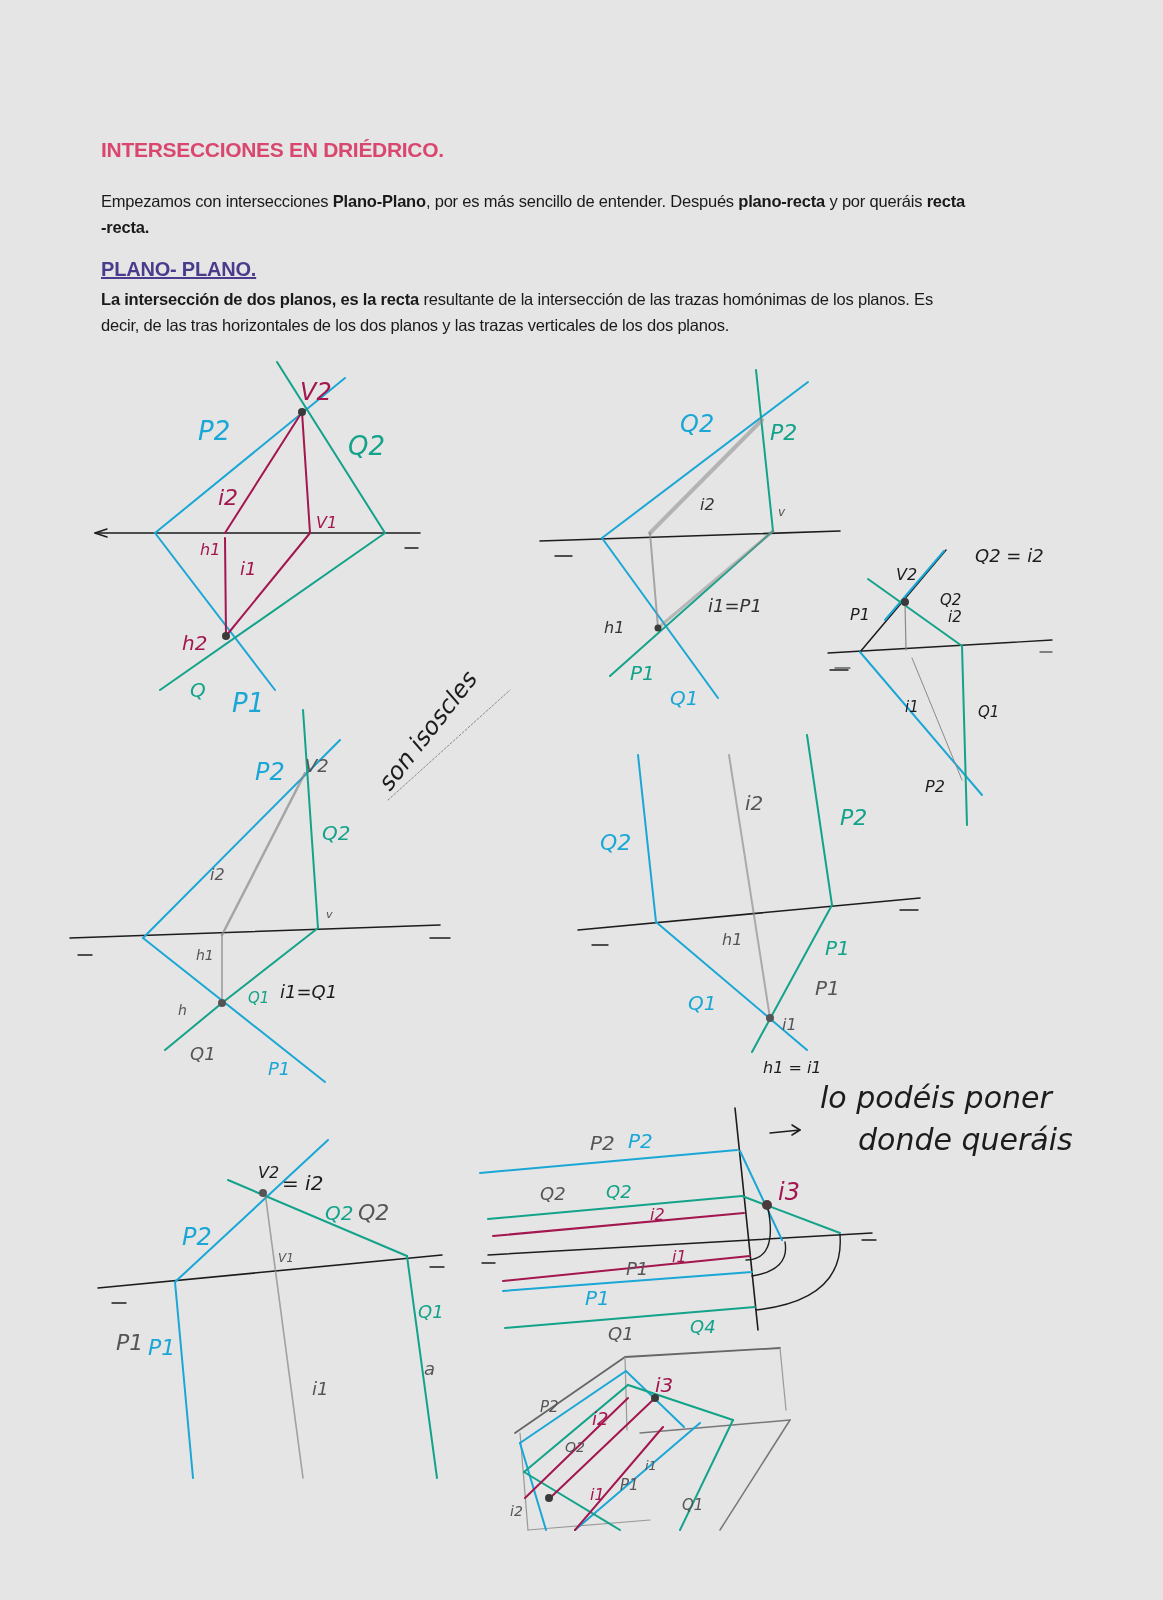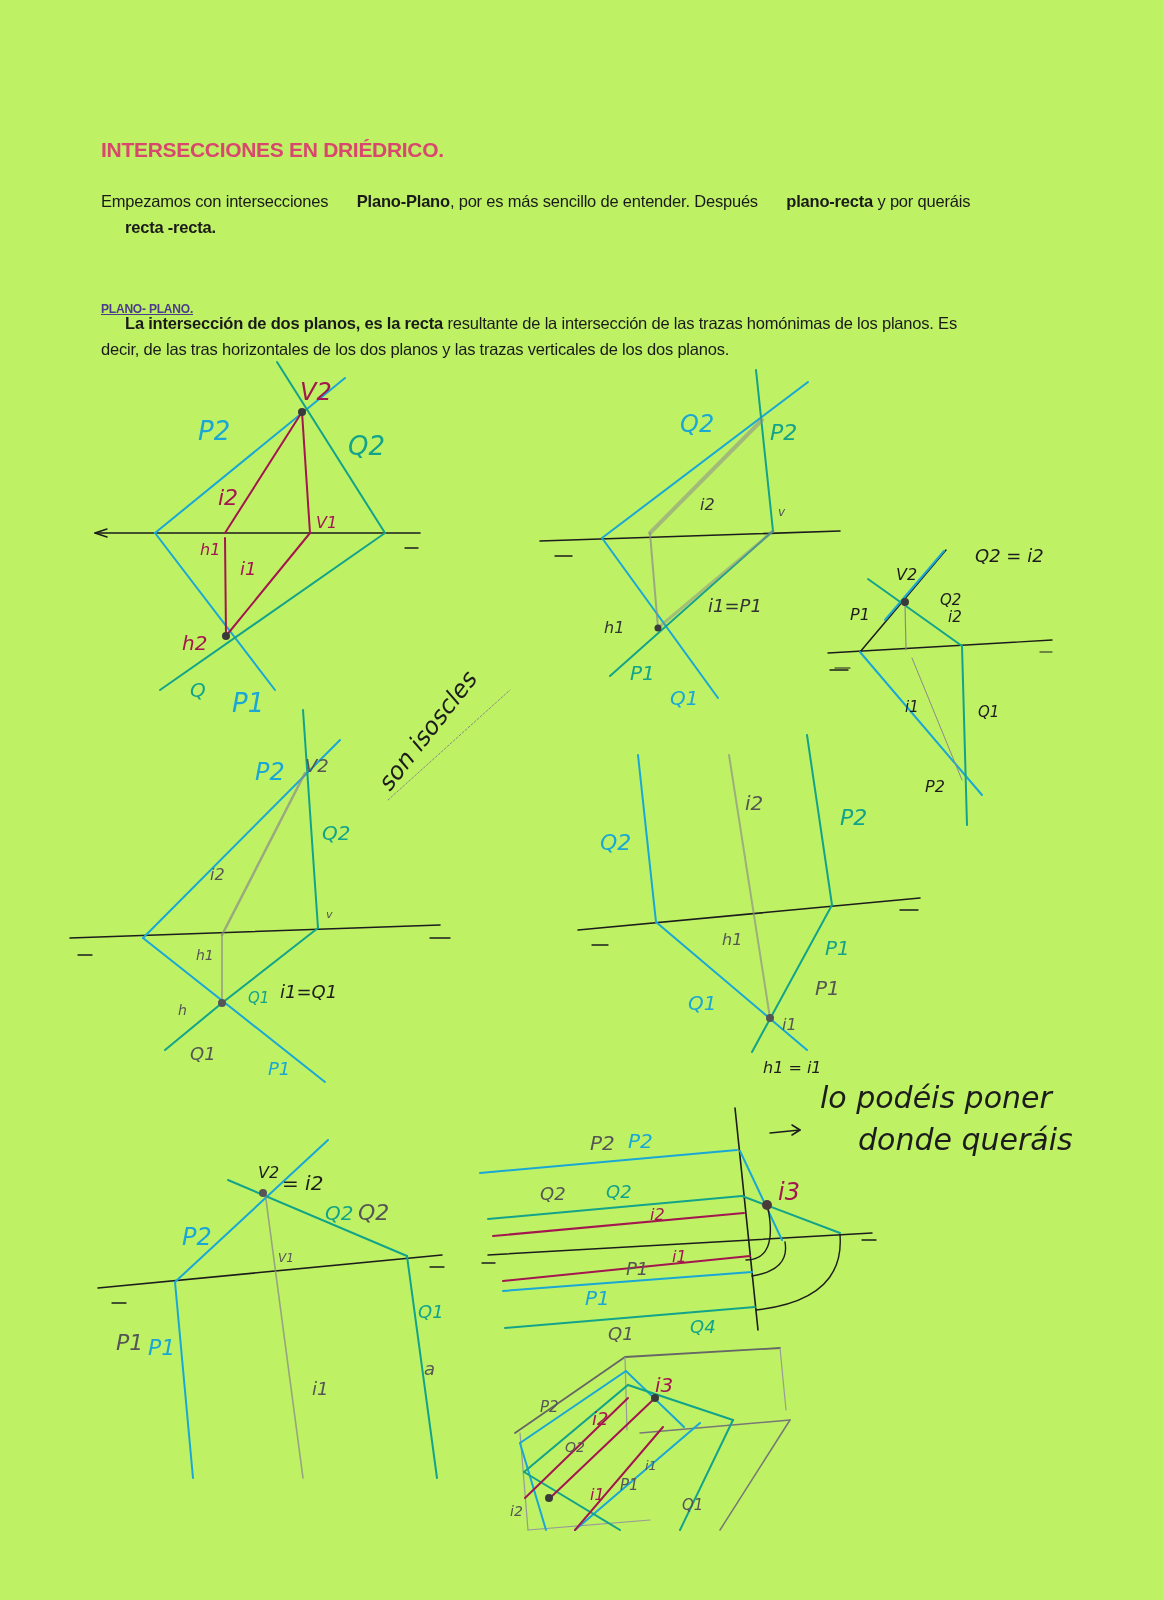--- a/index.html
+++ b/index.html
@@ -1,23 +1,23 @@
 <!DOCTYPE html>
 <html><head>
 <meta charset="utf-8">
 <style>
   html,body{margin:0;padding:0;background:#fdfdfd;}
   body{width:1163px;height:1600px;position:relative;overflow:hidden;font-family:"Liberation Sans",sans-serif;color:#111;}
-  .page{position:absolute;inset:0;background:#bef264;}
+  .page{position:absolute;inset:0;background:#e5e5e5;}
   .title{position:absolute;left:101px;top:138px;font-family:"Liberation Sans",sans-serif;font-weight:bold;font-size:21px;color:#d9466e;letter-spacing:-0.3px;}
   .para{position:absolute;left:101px;font-family:"Liberation Sans",sans-serif;font-size:16.5px;line-height:26px;color:#1a1a1a;letter-spacing:-0.2px;}
   .p1{top:188px;width:870px;}
-  .subtitle{position:absolute;left:101px;top:258px;font-size:12px;font-weight:bold;color:#4b3b8c;text-decoration:underline;letter-spacing:-0.2px;margin-top:44px;}
-  .p2{top:310px;width:870px;}
-  b{font-weight:bold;margin-left:24px;}
+  .subtitle{position:absolute;left:101px;top:258px;font-size:20px;font-weight:bold;color:#4b3b8c;text-decoration:underline;letter-spacing:-0.2px;}
+  .p2{top:286px;width:870px;}
+  b{font-weight:bold;}
   svg.drawings{position:absolute;left:0;top:0;}
   .hand{font-family:"DejaVu Sans",sans-serif;font-style:italic;}
 </style>
 </head>
 <body>
 
 <div class="page">
 
   <div class="title">INTERSECCIONES EN DRIÉDRICO.</div>
 

